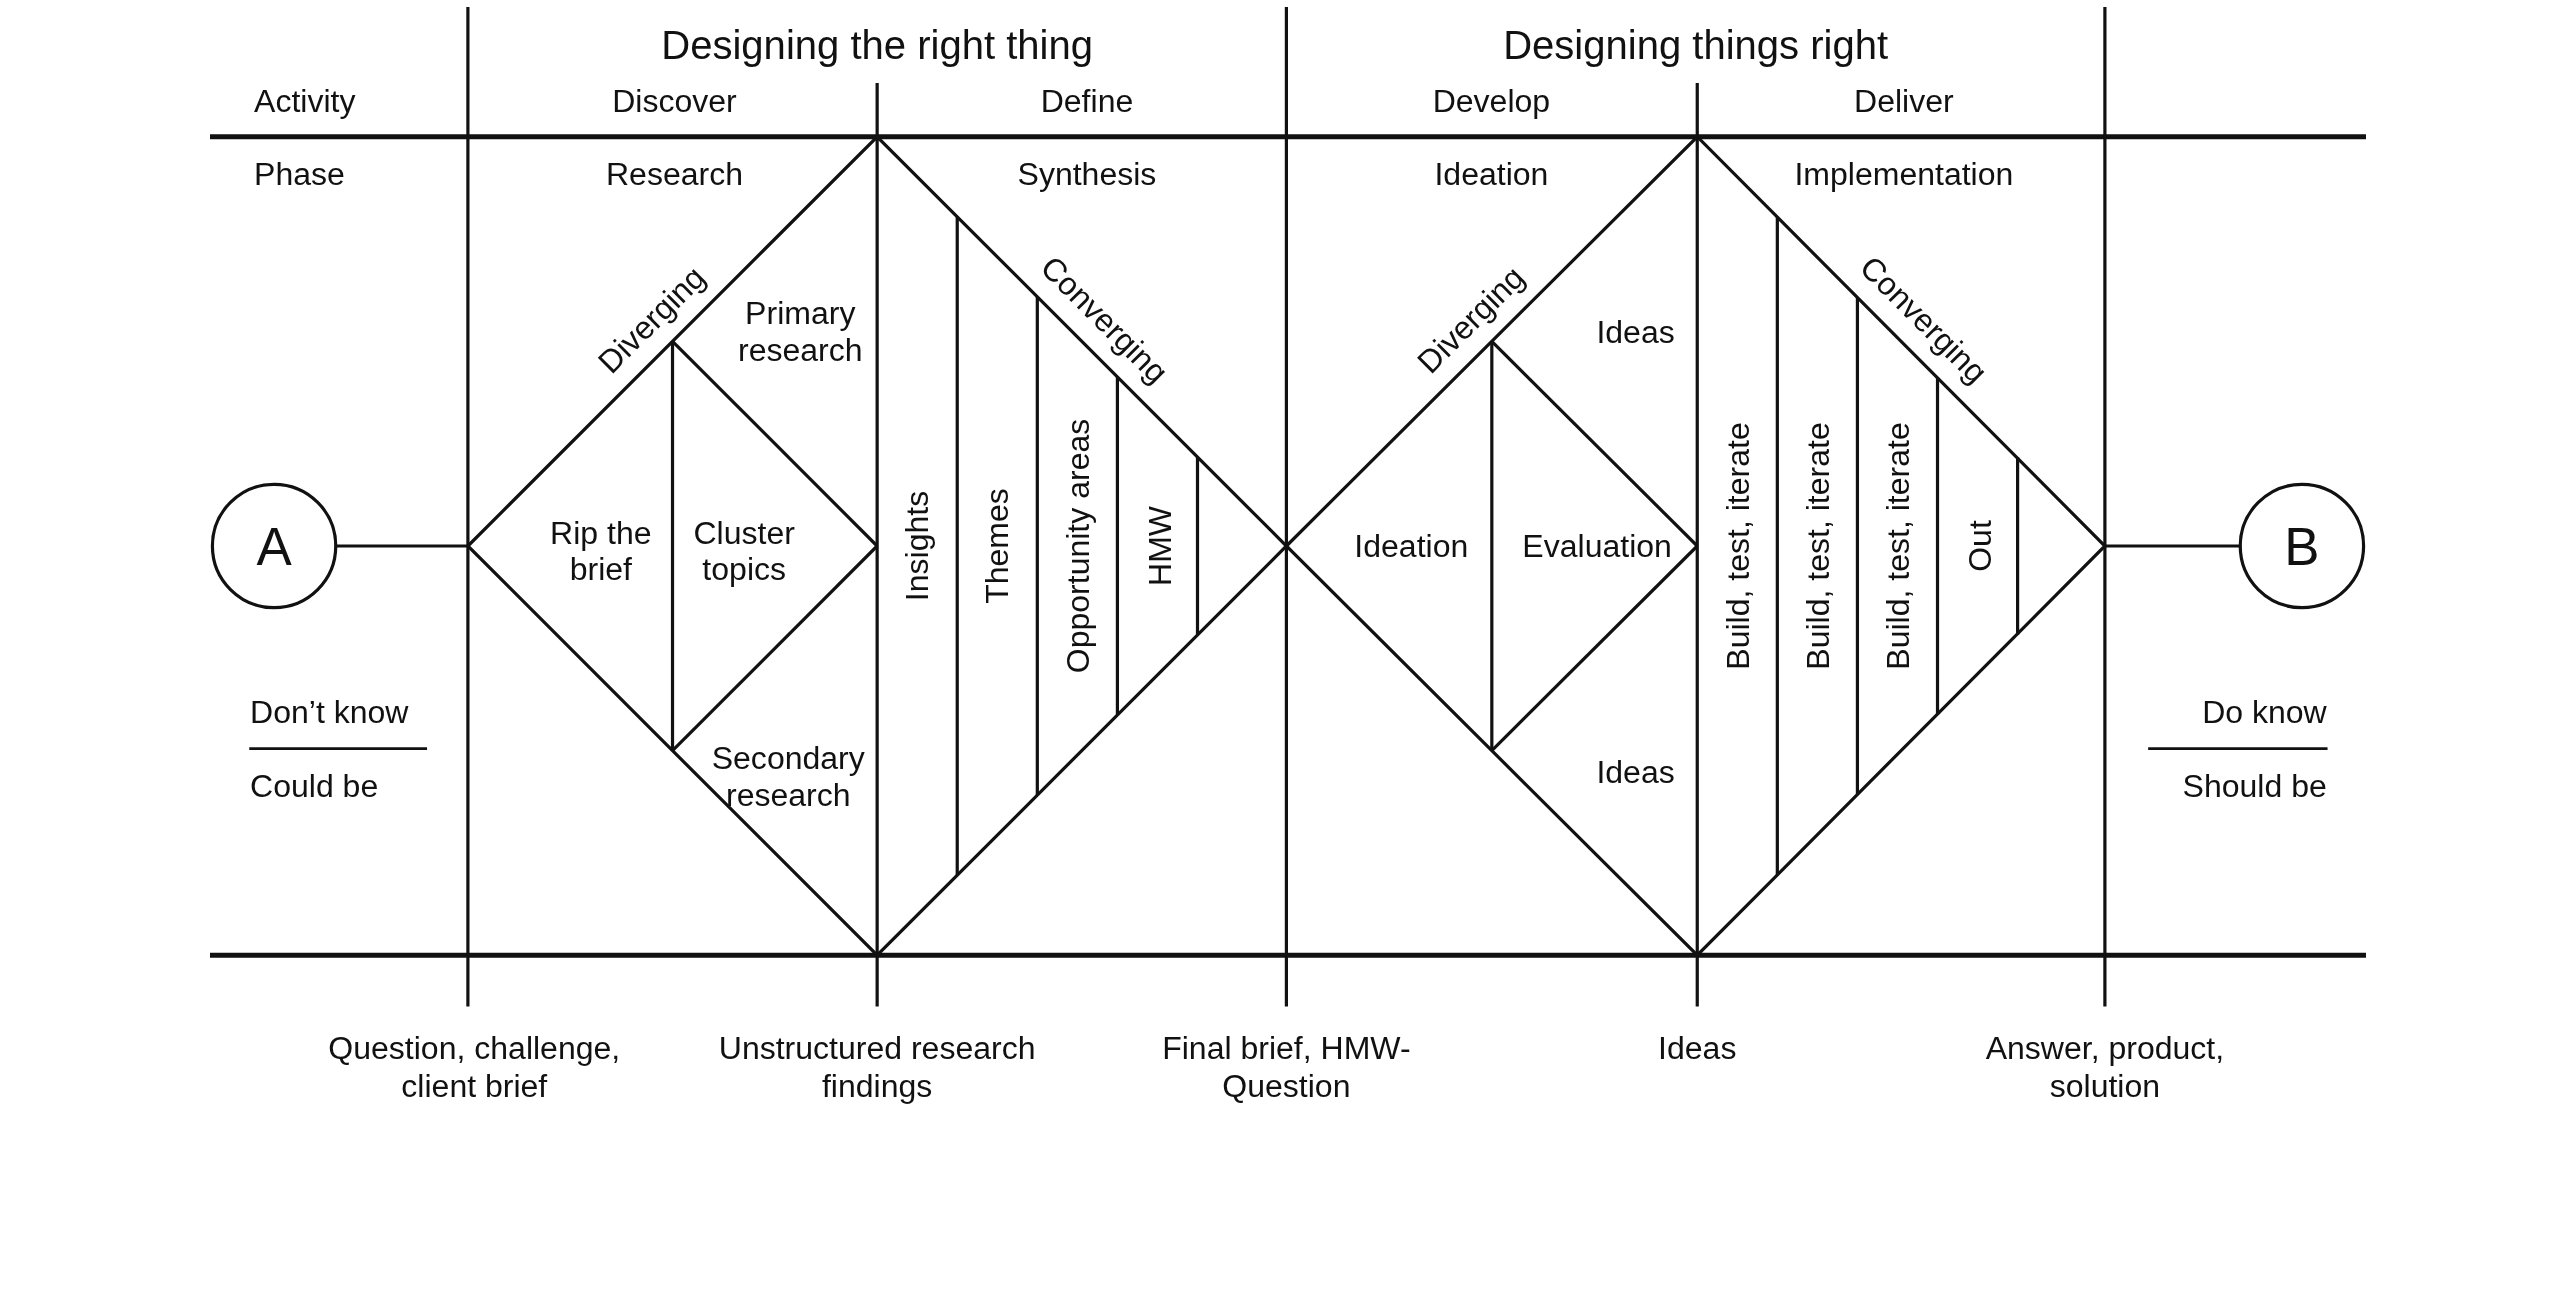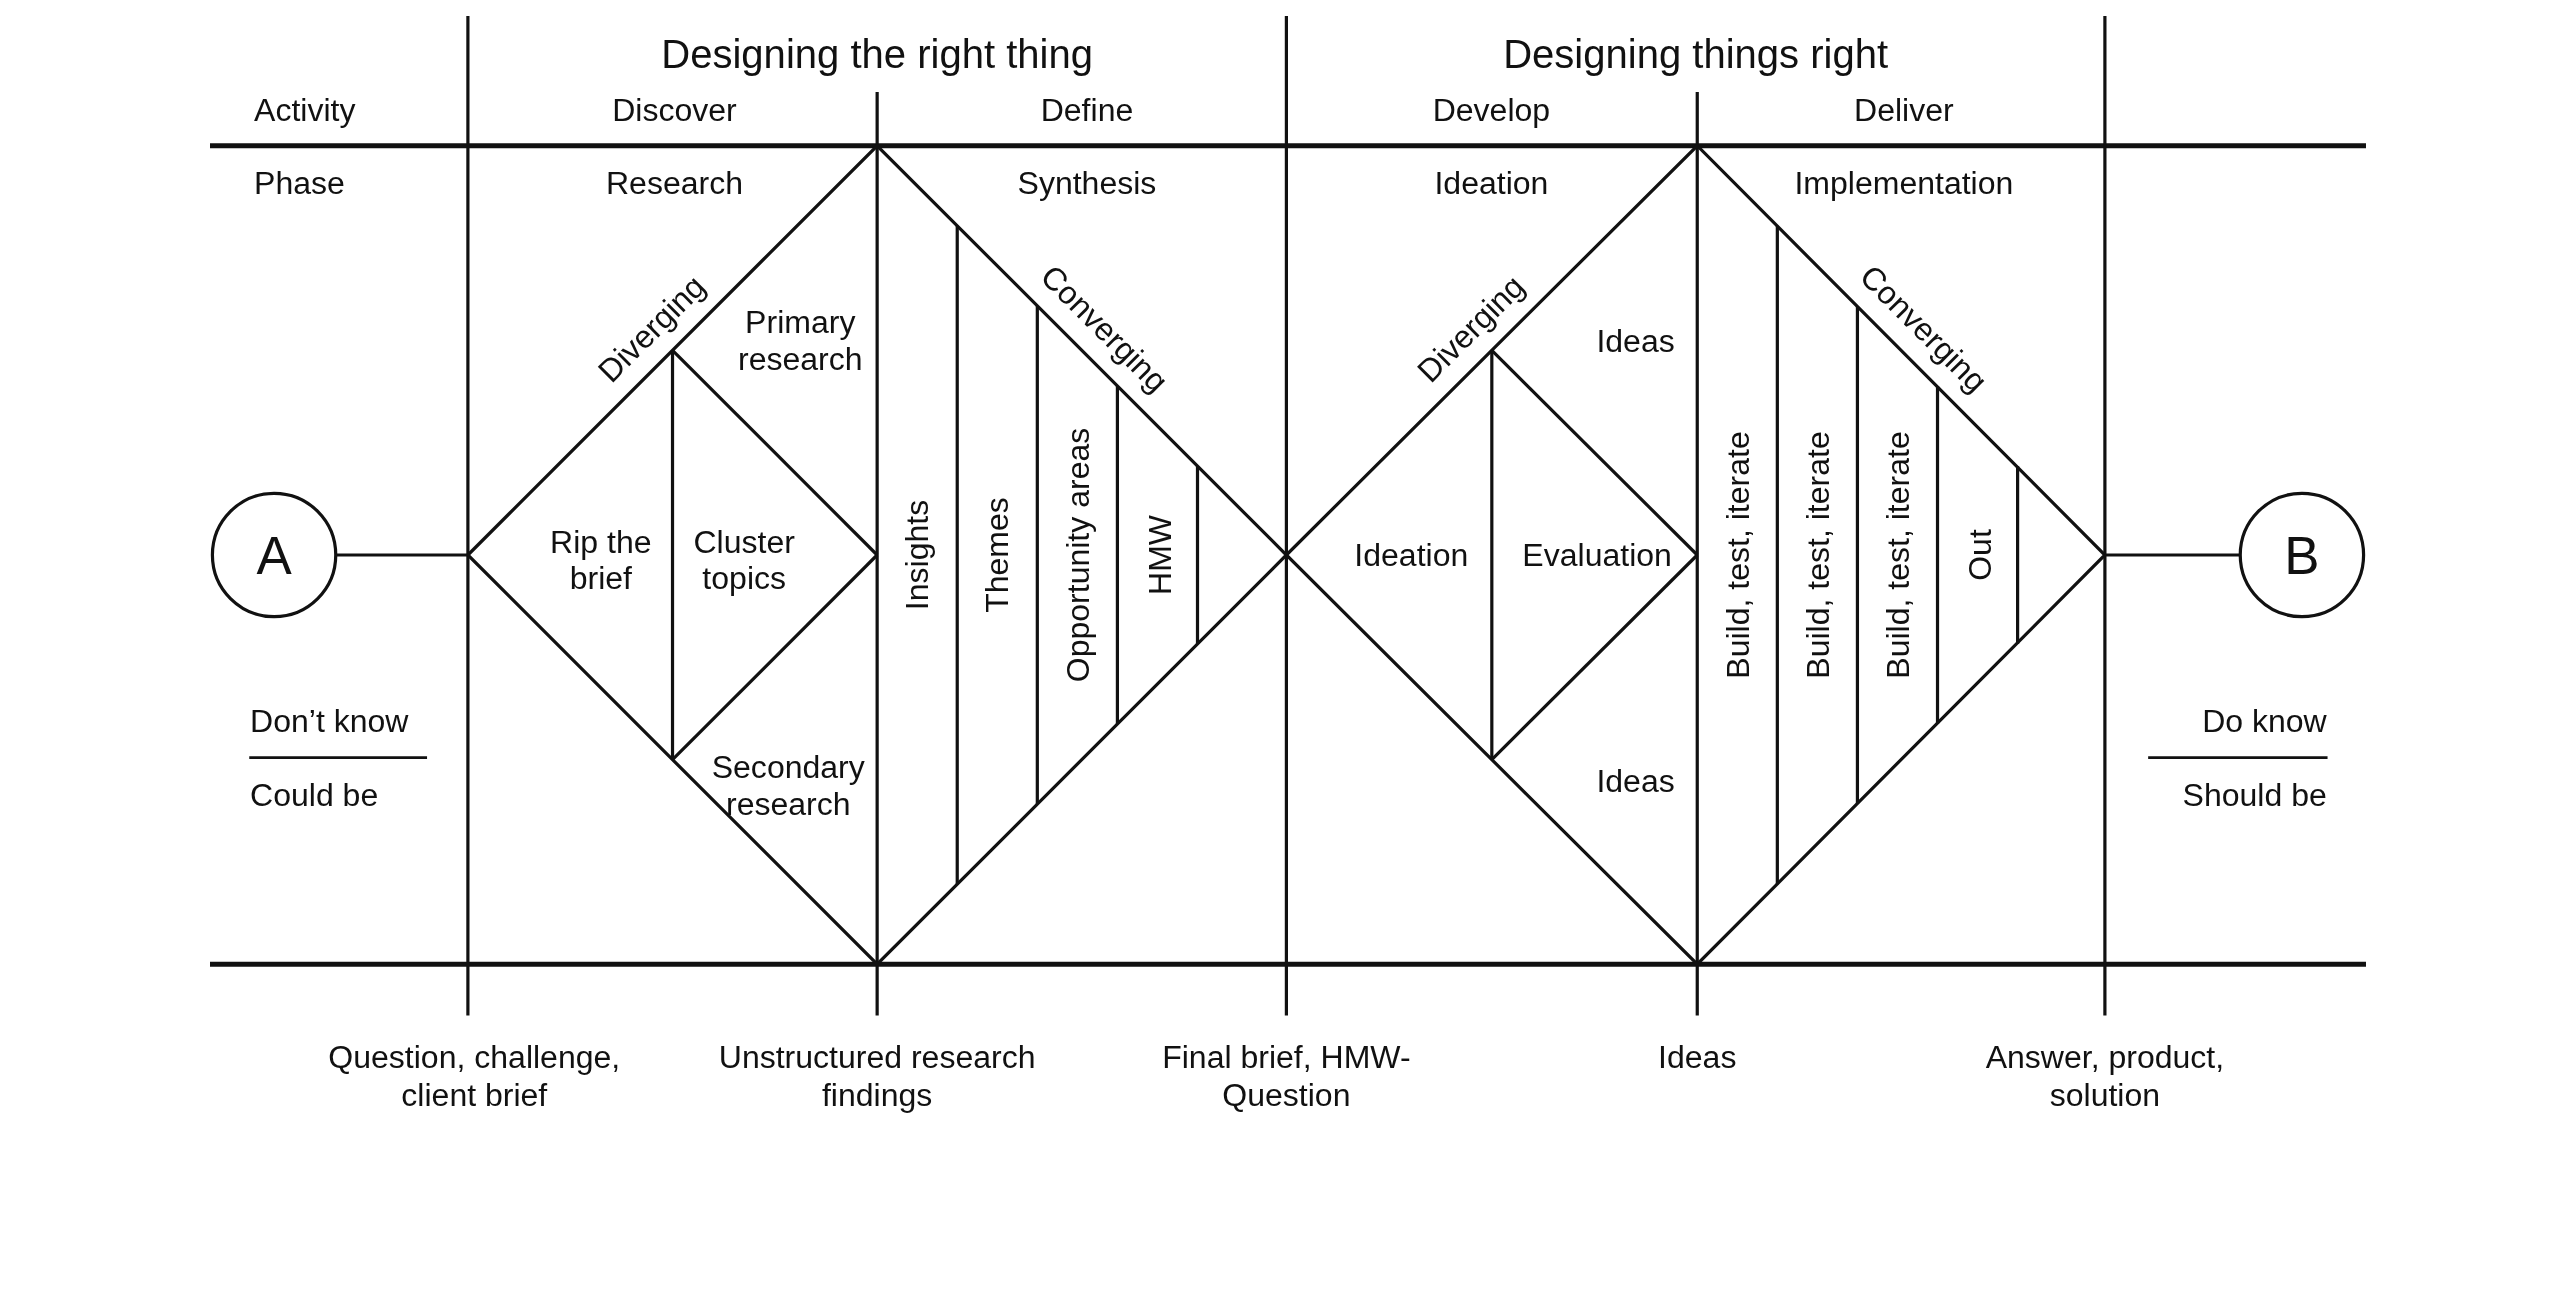--- a/index.html
+++ b/index.html
@@ -3,21 +3,21 @@
 <meta charset="utf-8">
 <style>
   html, body {
     margin: 0;
     padding: 0;
     background: #ffffff;
   }
   .stage {
     width: 2156px;
     max-width: 100%;
-    margin: 16px auto;
+    margin: 7px auto;
   }
   svg {
     display: block;
     width: 100%;
     height: auto;
     background: #ffffff;
   }
   svg text {
     font-family: "Liberation Sans", "DejaVu Sans", sans-serif;
     fill: #111111;

